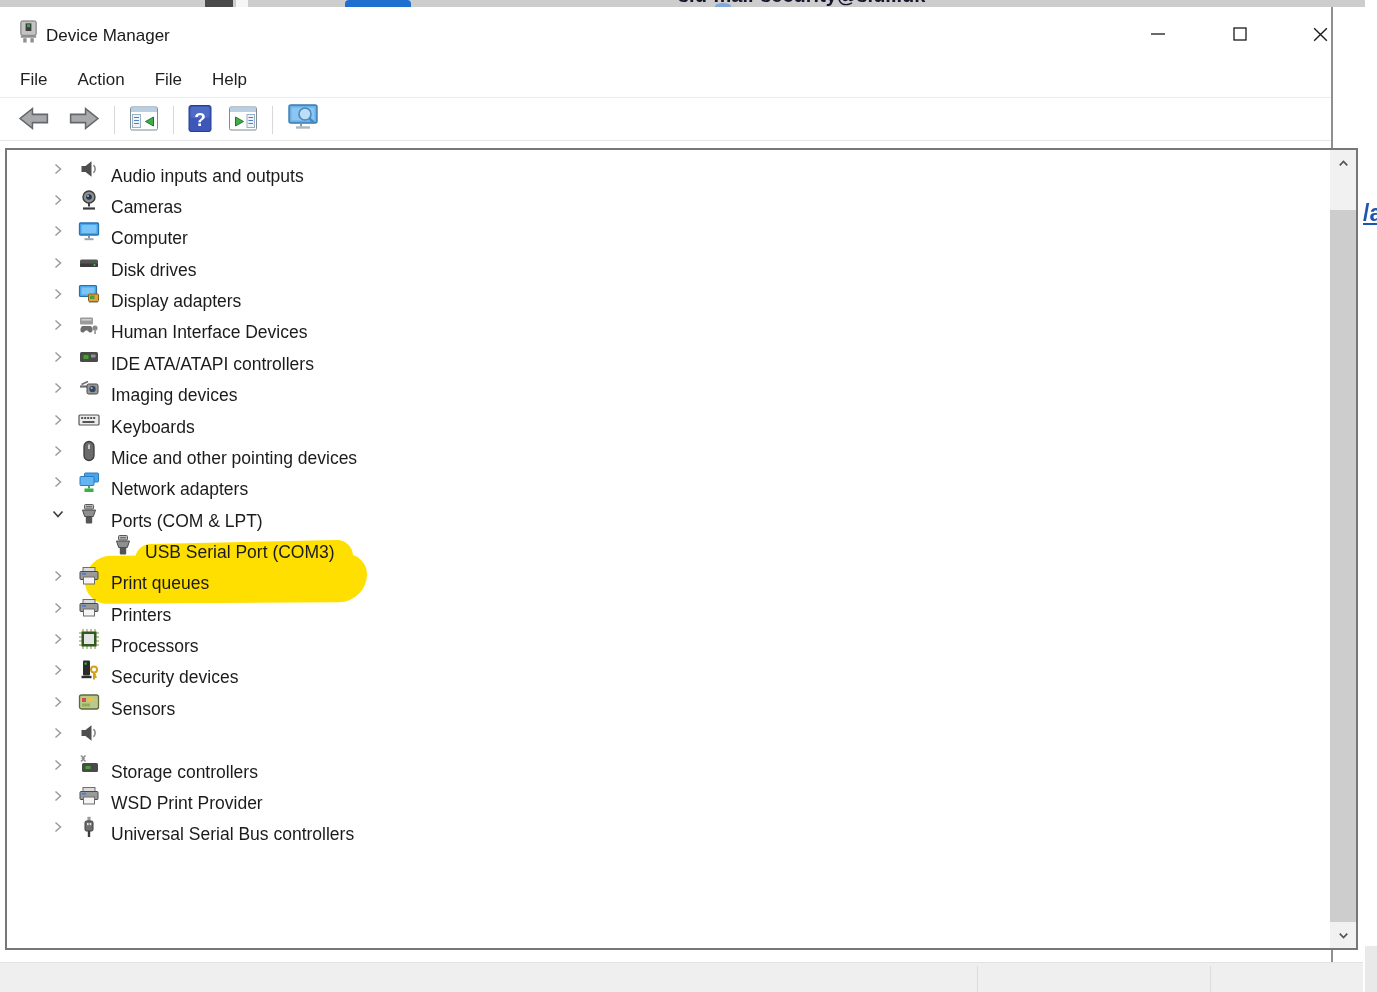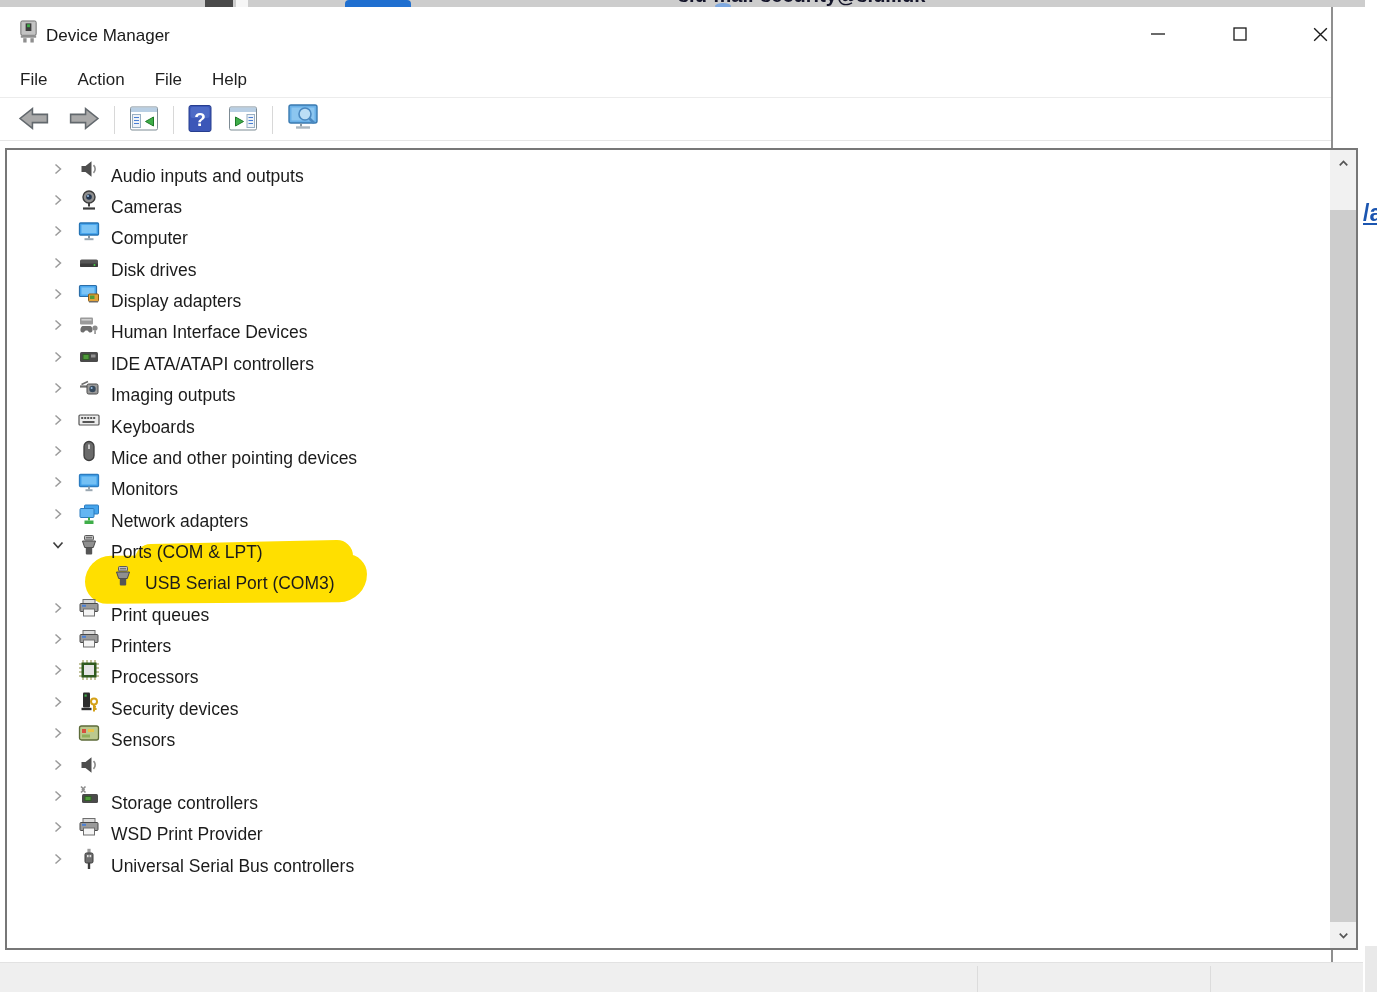--- a/index.html
+++ b/index.html
@@ -299,21 +299,21 @@
           </span>
           <span class="dev-icon">
             <svg viewBox="0 0 24 24">
               <path d="M3 10.5h8" stroke="#6e6e6e" stroke-width="2.2"></path>
               <path d="M4.5 8.5l6.5-3" stroke="#6e6e6e" stroke-width="1.6"></path>
               <rect x="10" y="8" width="11" height="10" rx="1.6" fill="#9a9a9a" stroke="#4a4a4a"></rect>
               <circle cx="15.5" cy="13" r="3.2" fill="#36495c"></circle>
               <circle cx="14.6" cy="12" r="1" fill="#9fc3e8"></circle>
             </svg>
           </span>
-          <span class="tlabel">Imaging outputs</span>
+          <span class="tlabel">Imaging devices</span>
         </div>
         <div class="trow">
           <span class="twisty">
             <svg viewBox="0 0 16 16" width="16" height="16">
               <path d="M5.5 3.5L10.5 8l-5 4.5" fill="none" stroke="#9b9b9b" stroke-width="1.5"></path>
             </svg>
           </span>
           <span class="dev-icon">
             <svg viewBox="0 0 24 24">
               <rect x="2" y="7" width="20" height="10" rx="1" fill="#ececec" stroke="#555" stroke-width="1.2"></rect>
@@ -344,36 +344,20 @@
           <span class="tlabel">Mice and other pointing devices</span>
         </div>
         <div class="trow">
           <span class="twisty">
             <svg viewBox="0 0 16 16" width="16" height="16">
               <path d="M5.5 3.5L10.5 8l-5 4.5" fill="none" stroke="#9b9b9b" stroke-width="1.5"></path>
             </svg>
           </span>
           <span class="dev-icon">
             <svg viewBox="0 0 24 24">
-              <rect x="2.5" y="4.5" width="19" height="12" rx="1" fill="#45a4ec" stroke="#2c7cc0" stroke-width="1.3"></rect>
-              <rect x="4.5" y="6.5" width="15" height="8" fill="#74c0f4"></rect>
-              <path d="M12 16.5v3" stroke="#8c9aa4" stroke-width="1.8"></path>
-              <path d="M8.5 20.2h7" stroke="#9aa7b1" stroke-width="2"></path>
-            </svg>
-          </span>
-          <span class="tlabel">Monitors</span>
-        </div>
-        <div class="trow">
-          <span class="twisty">
-            <svg viewBox="0 0 16 16" width="16" height="16">
-              <path d="M5.5 3.5L10.5 8l-5 4.5" fill="none" stroke="#9b9b9b" stroke-width="1.5"></path>
-            </svg>
-          </span>
-          <span class="dev-icon">
-            <svg viewBox="0 0 24 24">
               <rect x="7.5" y="3" width="14" height="9" rx="1" fill="#45a4ec" stroke="#2c7cc0"></rect>
               <rect x="3" y="6.5" width="14" height="9" rx="1" fill="#63b6f2" stroke="#2c7cc0"></rect>
               <path d="M12 15.5v3" stroke="#3fae49" stroke-width="2"></path>
               <rect x="7.5" y="18.5" width="9" height="3.5" fill="#3fae49"></rect>
             </svg>
           </span>
           <span class="tlabel">Network adapters</span>
         </div>
         <div class="trow">
           <span class="twisty">

